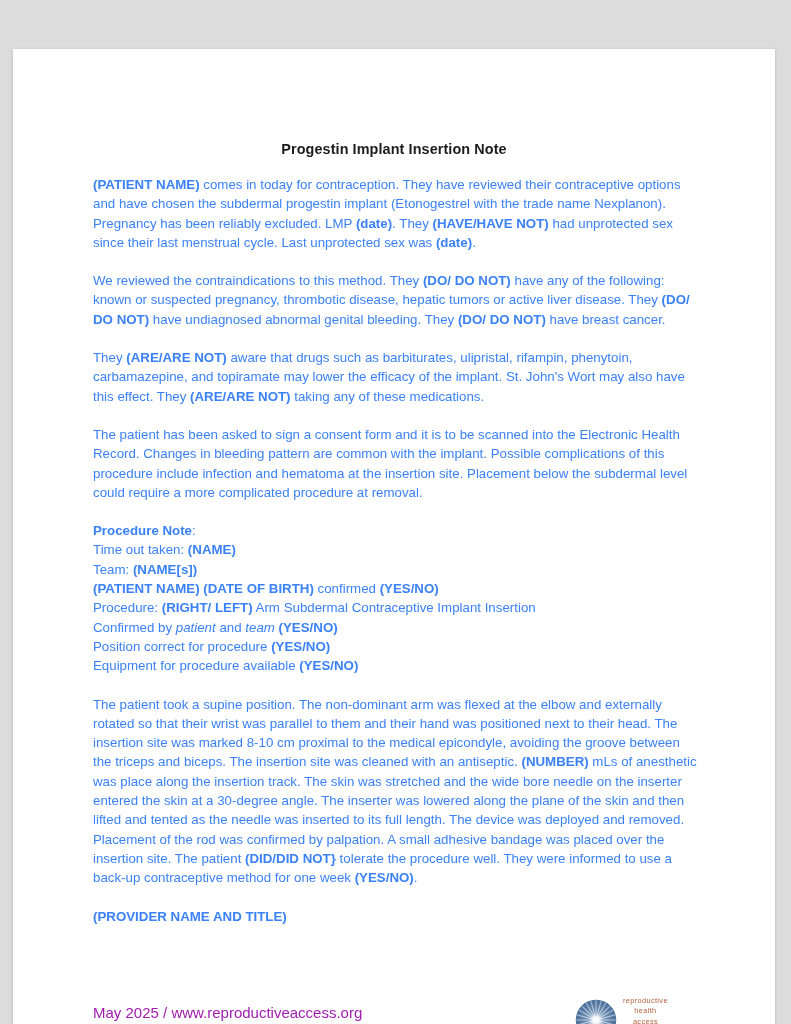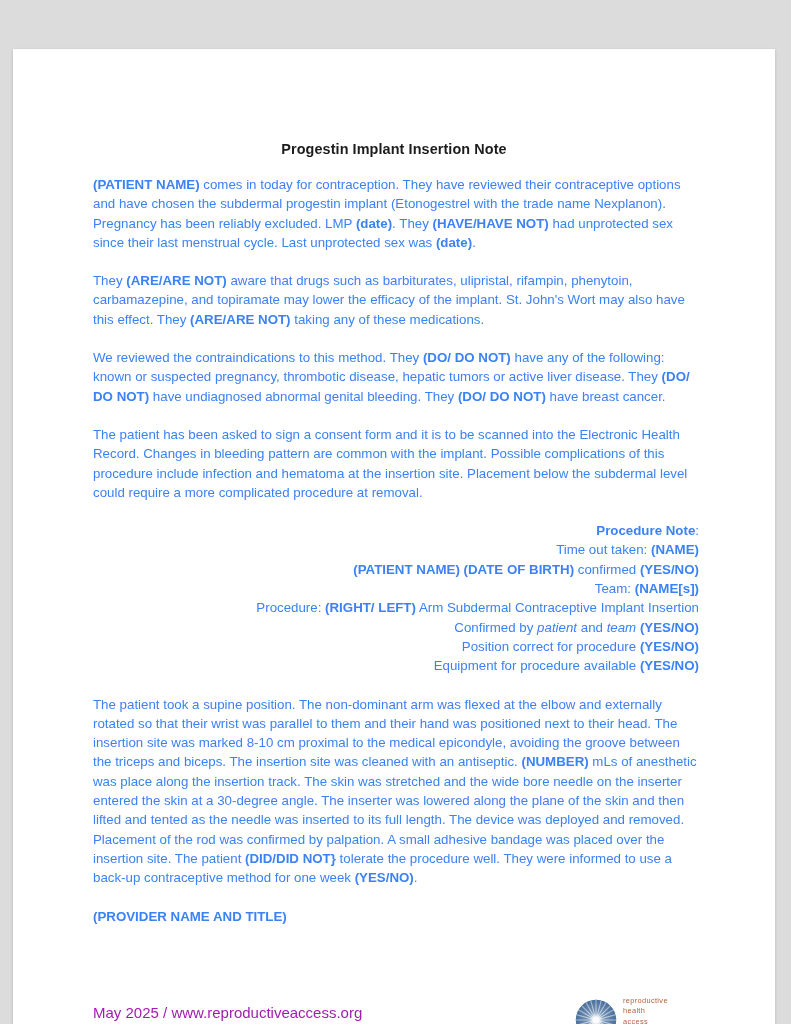--- a/index.html
+++ b/index.html
@@ -48,21 +48,20 @@
     line-height: 19.3px;
   }
 
   p.para {
     margin: 0 0 19px 0;
     text-align: left;
   }
 
   .proc-list {
     margin: 0 0 19px 0;
-    text-align: right;
   }
   .proc-list .line {
     margin: 0;
     white-space: nowrap;
   }
 
   b, .b {
     font-weight: 700;
   }
   i, .i {
@@ -106,41 +105,42 @@
     position: absolute;
     left: 48px;
     top: 0px;
     font-size: 7.4px;
     line-height: 10.4px;
     color: #b4603c;
     letter-spacing: 0.35px;
   }
   .logo-words div {
     white-space: nowrap;
+    text-align: center;
   }
 </style>
 </head>
 <body>
 
 <div class="page">
 
   <div class="doc-title">Progestin Implant Insertion Note</div>
 
   <div class="body-area">
 
     <p class="para"><b>(PATIENT NAME)</b><span> comes in today for contraception. They have reviewed their contraceptive options and have chosen the subdermal progestin implant (Etonogestrel with the trade name Nexplanon). Pregnancy has been reliably excluded. LMP </span><b>(date)</b><span>. They </span><b>(HAVE/HAVE NOT)</b><span> had unprotected sex since their last menstrual cycle. Last unprotected sex was </span><b>(date)</b><span>.</span></p>
+    <p class="para"><span>We reviewed the contraindications to this method. They </span><b>(DO/ DO NOT)</b><span> have any of the following: known or suspected pregnancy, thrombotic disease, hepatic tumors or active liver disease. They </span><b>(DO/ DO NOT)</b><span> have undiagnosed abnormal genital bleeding. They </span><b>(DO/ DO NOT)</b><span> have breast cancer.</span></p>
     <p class="para"><span>They </span><b>(ARE/ARE NOT)</b><span> aware that drugs such as barbiturates, ulipristal, rifampin, phenytoin, carbamazepine,  and topiramate may lower the efficacy of the implant. St. John's Wort may also have this effect. They </span><b>(ARE/ARE NOT)</b><span> taking any of these medications.</span></p>
-    <p class="para"><span>We reviewed the contraindications to this method. They </span><b>(DO/ DO NOT)</b><span> have any of the following: known or suspected pregnancy, thrombotic disease, hepatic tumors or active liver disease. They </span><b>(DO/ DO NOT)</b><span> have undiagnosed abnormal genital bleeding. They </span><b>(DO/ DO NOT)</b><span> have breast cancer.</span></p>
     <p class="para"><span>The patient has been asked to sign a consent form and it is to be scanned into the Electronic Health Record. Changes in bleeding pattern are common with the implant. Possible complications of this procedure include infection and hematoma at the insertion site. Placement below the subdermal level could require a more complicated procedure at removal.</span></p>
 
     <div class="proc-list">
       <p class="line"><b>Procedure Note</b><span>:</span></p>
       <p class="line"><span>Time out taken: </span><b>(NAME)</b></p>
+      <p class="line"><span>Team: </span><b>(NAME[s])</b></p>
       <p class="line"><b>(PATIENT NAME) (DATE OF BIRTH)</b><span> confirmed </span><b>(YES/NO)</b></p>
-      <p class="line"><span>Team: </span><b>(NAME[s])</b></p>
       <p class="line"><span>Procedure: </span><b>(RIGHT/ LEFT)</b><span> Arm Subdermal Contraceptive Implant Insertion</span></p>
       <p class="line"><span>Confirmed by </span><i>patient</i><span> and </span><i>team</i><span> </span><b>(YES/NO)</b></p>
       <p class="line"><span>Position correct for procedure </span><b>(YES/NO)</b></p>
       <p class="line"><span>Equipment for procedure available </span><b>(YES/NO)</b></p>
     </div>
 
     <p class="para"><span>The patient took a supine position. The non-dominant arm was flexed at the elbow and externally rotated so that their wrist was parallel to them and their hand was positioned next to their head. The insertion site was marked 8-10 cm proximal to the medical epicondyle, avoiding the groove between the triceps and biceps. The insertion site was cleaned with an antiseptic. </span><b>(NUMBER)</b><span> mLs of anesthetic was place along the insertion track. The skin was stretched and the wide bore needle on the inserter entered the skin at a 30-degree angle. The inserter was lowered along the plane of the skin and then lifted and tented as the needle was inserted to its full length. The device was deployed and removed. Placement of the rod was confirmed by palpation. A small adhesive bandage was placed over the insertion site. The patient </span><b>(DID/DID NOT}</b><span> tolerate the procedure well. They were informed to use a back-up contraceptive method for one week </span><b>(YES/NO)</b><span>.</span></p>
 
     <p class="provider">(PROVIDER NAME AND TITLE)</p>
 

